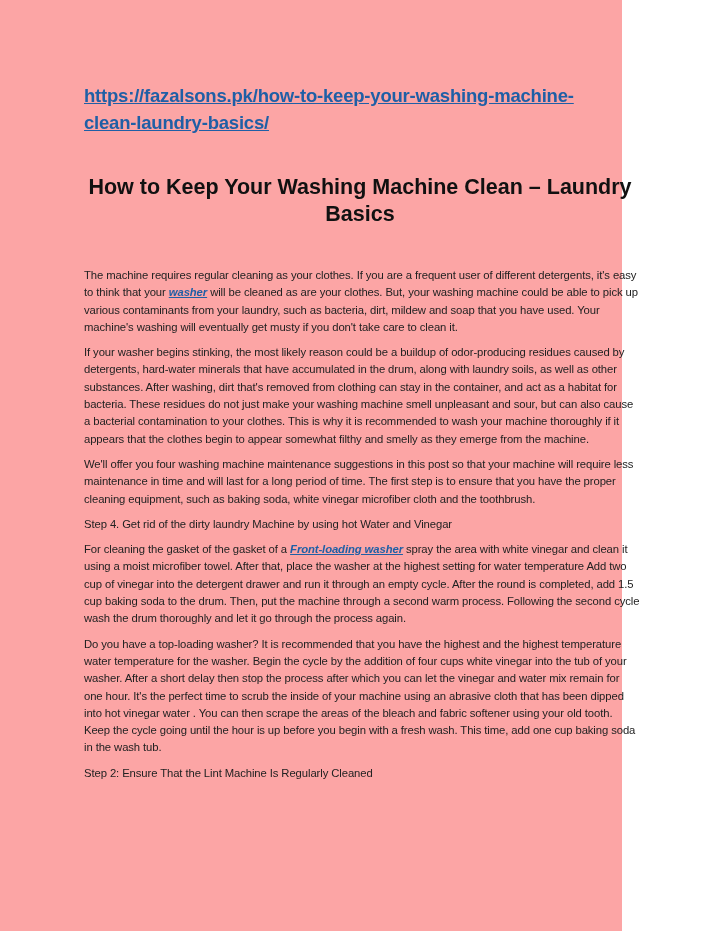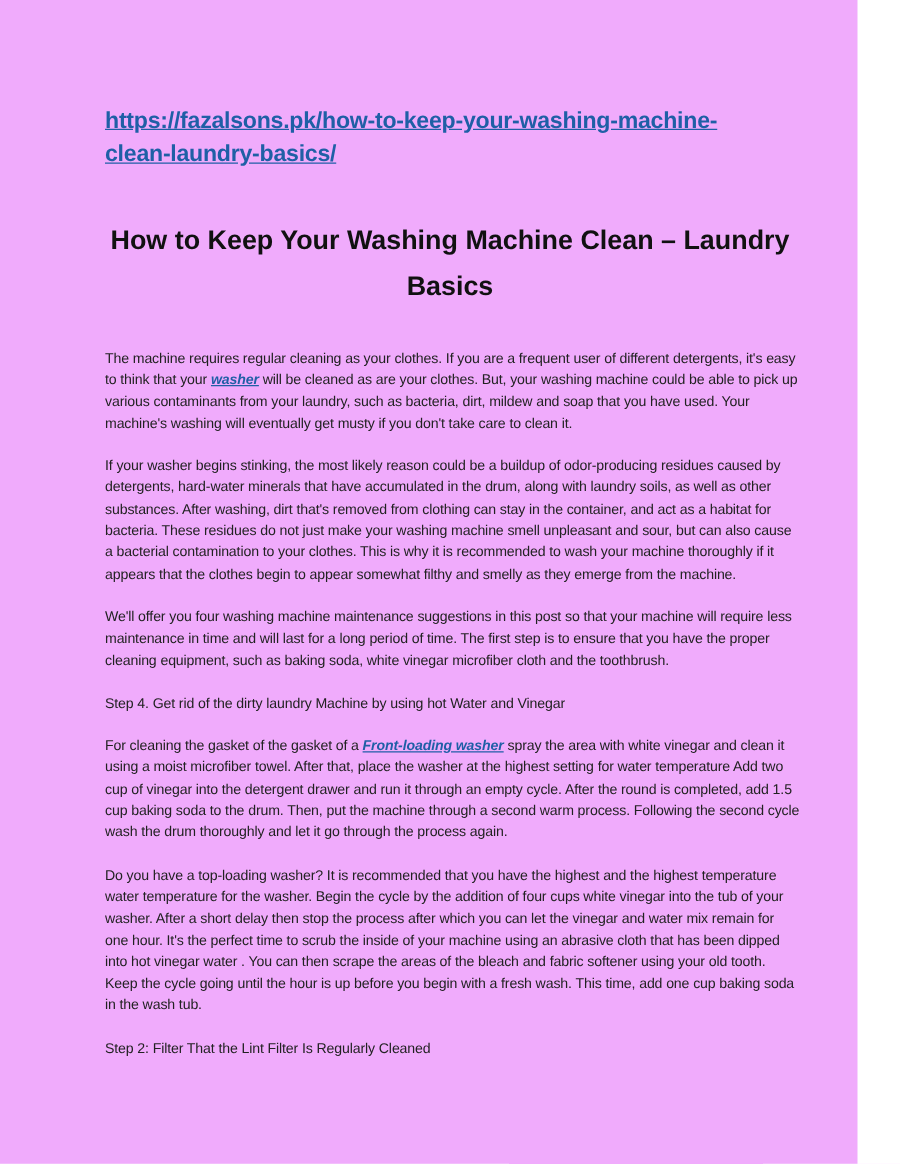--- a/index.html
+++ b/index.html
@@ -1,46 +1,46 @@
 <!DOCTYPE html>
 <html><head>
 <meta charset="utf-8">
 <style>
   html, body { margin: 0; padding: 0; background: #ffffff; }
   body { width: 720px; height: 931px; position: relative; overflow: hidden; }
-  .page { position: absolute; left: 0; top: 0; width: 686px; height: 931px; background: #f0abfc; }
+  .page { position: absolute; left: 0; top: 0; width: 622px; height: 931px; background: #fca5a5; }
   .url {
     position: absolute; left: 84px; top: 82px; width: 540px;
     font-family: "Liberation Sans", sans-serif; font-weight: bold;
     font-size: 18.5px; line-height: 27px; color: #1f5fa6;
     text-decoration: underline; letter-spacing: -0.2px;
   }
   .title {
     position: absolute; left: 84px; top: 174px; width: 552px;
     text-align: center; font-family: "Liberation Sans", sans-serif;
-    font-weight: bold; font-size: 21.5px; line-height: 37px; color: #111;
+    font-weight: bold; font-size: 21.5px; line-height: 27px; color: #111;
   }
   .body {
     position: absolute; left: 84px; top: 262px; width: 556px;
     font-family: "Liberation Sans", sans-serif; font-size: 11.3px;
     line-height: 17.3px; color: #222; letter-spacing: -0.1px;
   }
-  .body p { margin: 17px 0 8px 0; }
+  .body p { margin: 5px 0 8px 0; }
   .link { color: #1f5fa6; font-weight: bold; font-style: italic; text-decoration: underline; }
 </style>
 </head>
 <body>
 
 <div class="page">
   <a class="url">https://fazalsons.pk/how-to-keep-your-washing-machine-clean-laundry-basics/</a>
 
   <div class="title">How to Keep Your Washing Machine Clean – Laundry Basics</div>
 
   <div class="body">
     <p><span>The machine requires regular cleaning as your clothes. If you are a frequent user of different detergents, it's easy to think that your </span><a class="link">washer</a><span> will be cleaned as are your clothes. But, your washing machine could be able to pick up various contaminants from your laundry, such as bacteria, dirt, mildew and soap that you have used. Your machine's washing will eventually get musty if you don't take care to clean it.</span></p>
     <p>If your washer begins stinking, the most likely reason could be a buildup of odor-producing residues caused by detergents, hard-water minerals that have accumulated in the drum, along with laundry soils, as well as other substances. After washing, dirt that's removed from clothing can stay in the container, and act as a habitat for bacteria. These residues do not just make your washing machine smell unpleasant and sour, but can also cause a bacterial contamination to your clothes. This is why it is recommended to wash your machine thoroughly if it appears that the clothes begin to appear somewhat filthy and smelly as they emerge from the machine.</p>
     <p>We'll offer you four washing machine maintenance suggestions in this post so that your machine will require less maintenance in time and will last for a long period of time. The first step is to ensure that you have the proper cleaning equipment, such as baking soda, white vinegar microfiber cloth and the toothbrush.</p>
     <p>Step 4. Get rid of the dirty laundry Machine by using hot Water and Vinegar</p>
     <p><span>For cleaning the gasket of the gasket of a </span><a class="link">Front-loading washer</a><span> spray the area with white vinegar and clean it using a moist microfiber towel. After that, place the washer at the highest setting for water temperature Add two cup of vinegar into the detergent drawer and run it through an empty cycle. After the round is completed, add 1.5 cup baking soda to the drum. Then, put the machine through a second warm process. Following the second cycle wash the drum thoroughly and let it go through the process again.</span></p>
     <p>Do you have a top-loading washer? It is recommended that you have the highest and the highest temperature water temperature for the washer. Begin the cycle by the addition of four cups white vinegar into the tub of your washer. After a short delay then stop the process after which you can let the vinegar and water mix remain for one hour. It's the perfect time to scrub the inside of your machine using an abrasive cloth that has been dipped into hot vinegar water . You can then scrape the areas of the bleach and fabric softener using your old tooth. Keep the cycle going until the hour is up before you begin with a fresh wash. This time, add one cup baking soda in the wash tub.</p>
-    <p>Step 2: Filter That the Lint Filter Is Regularly Cleaned</p>
+    <p>Step 2: Ensure That the Lint Machine Is Regularly Cleaned</p>
   </div>
 </div>
 
 </body></html>

